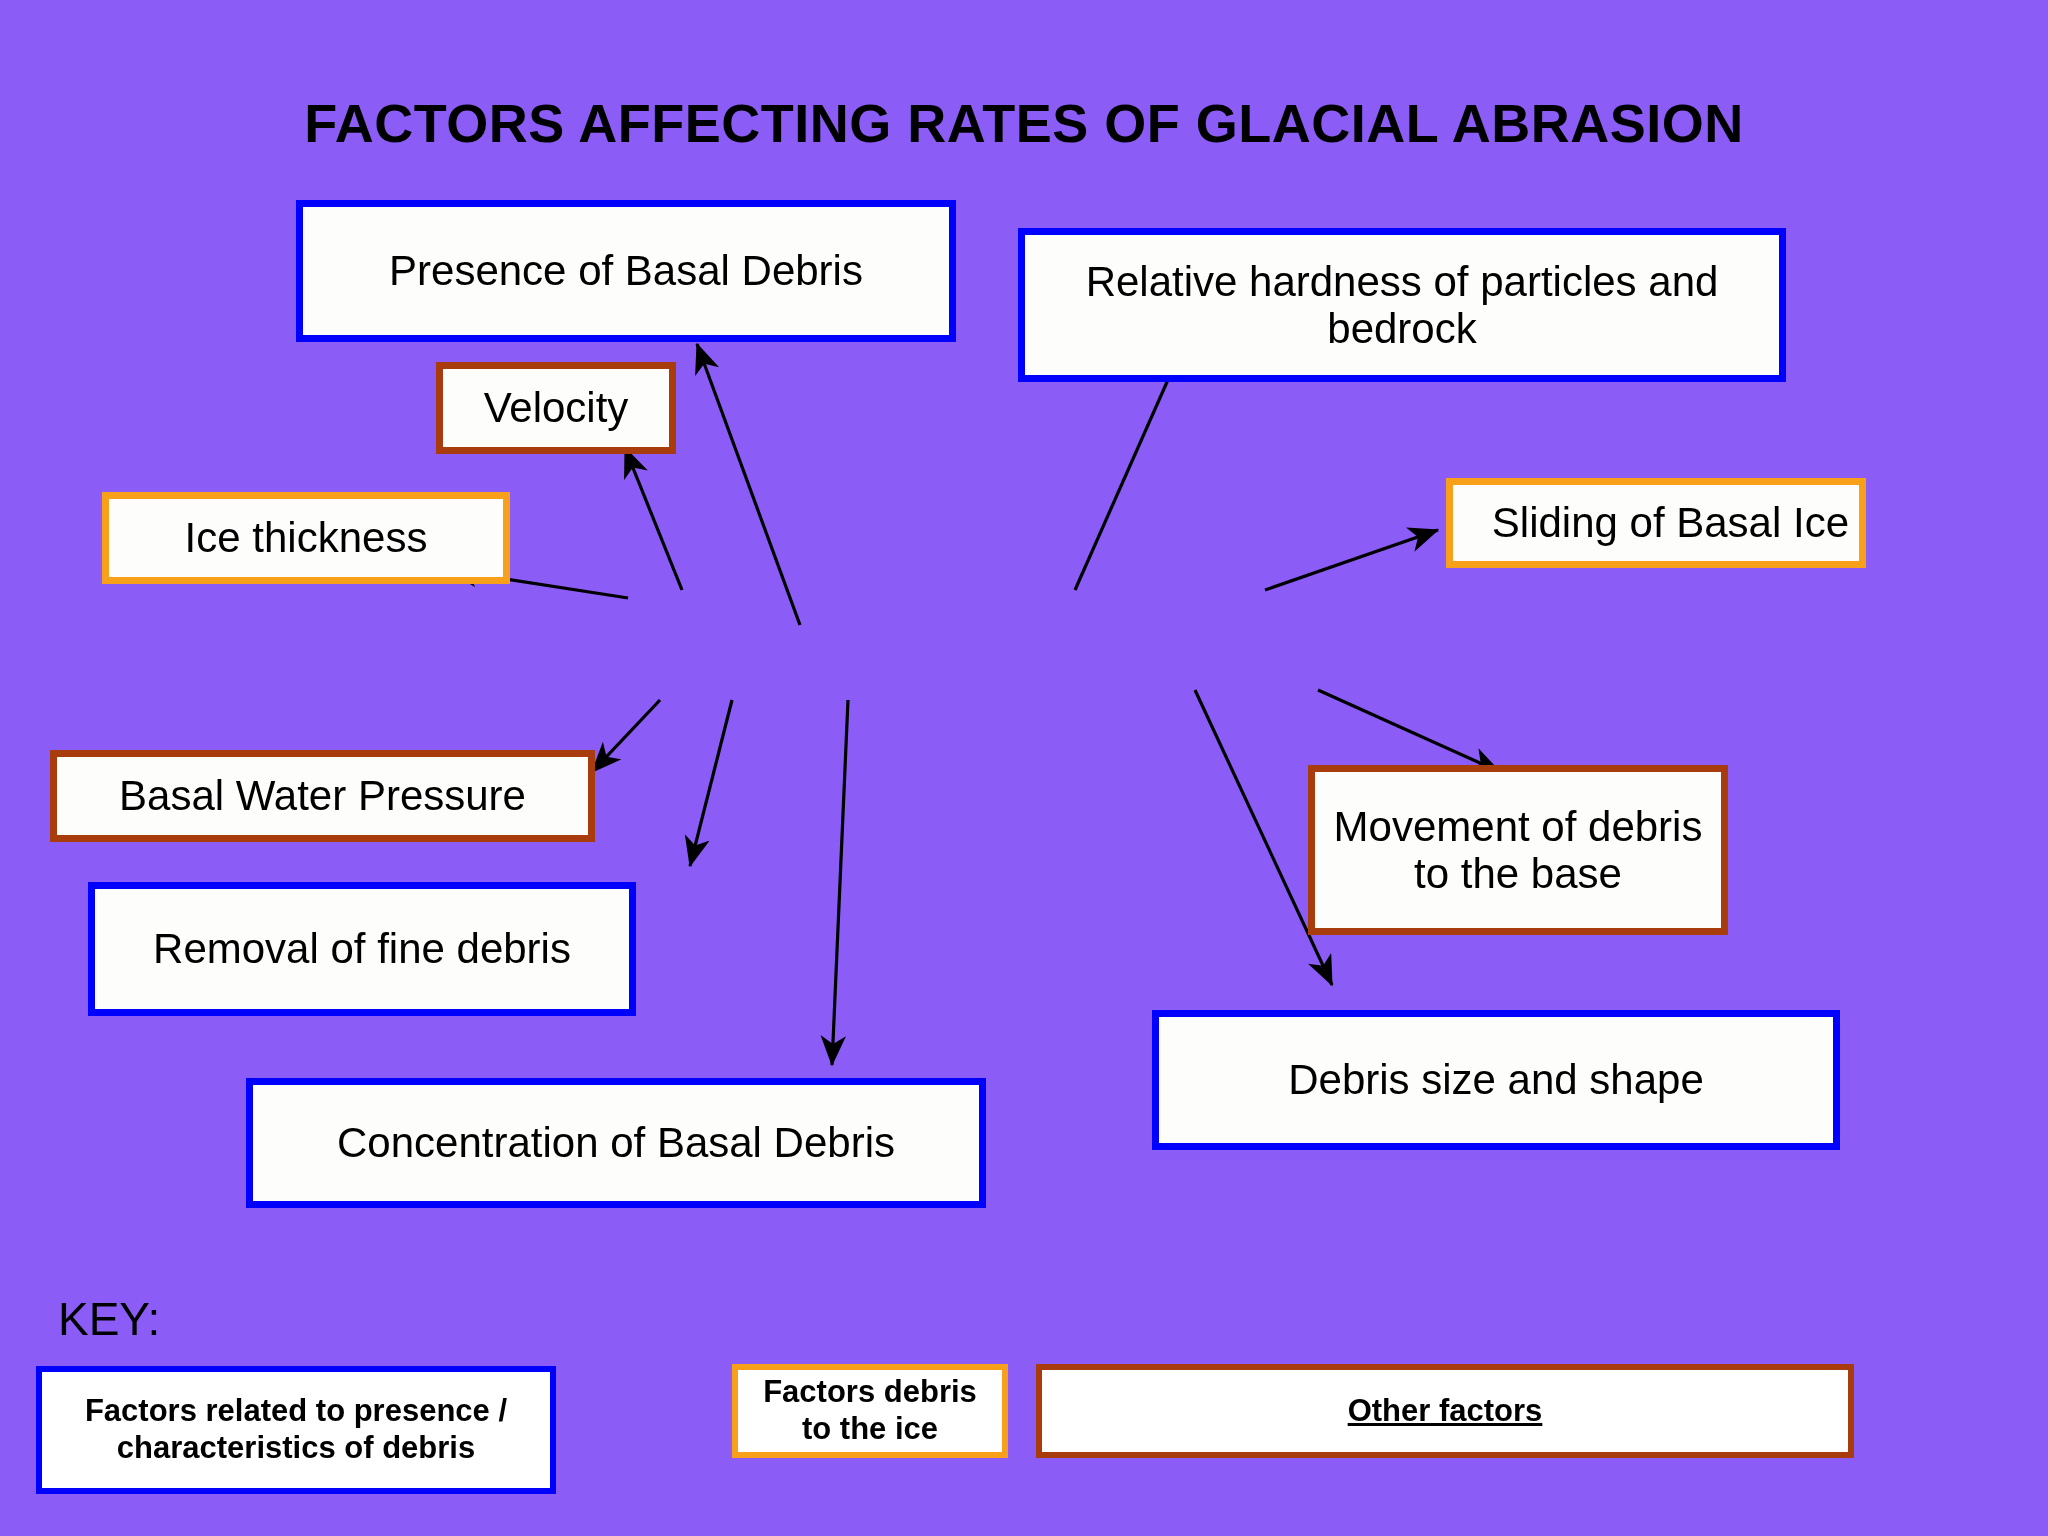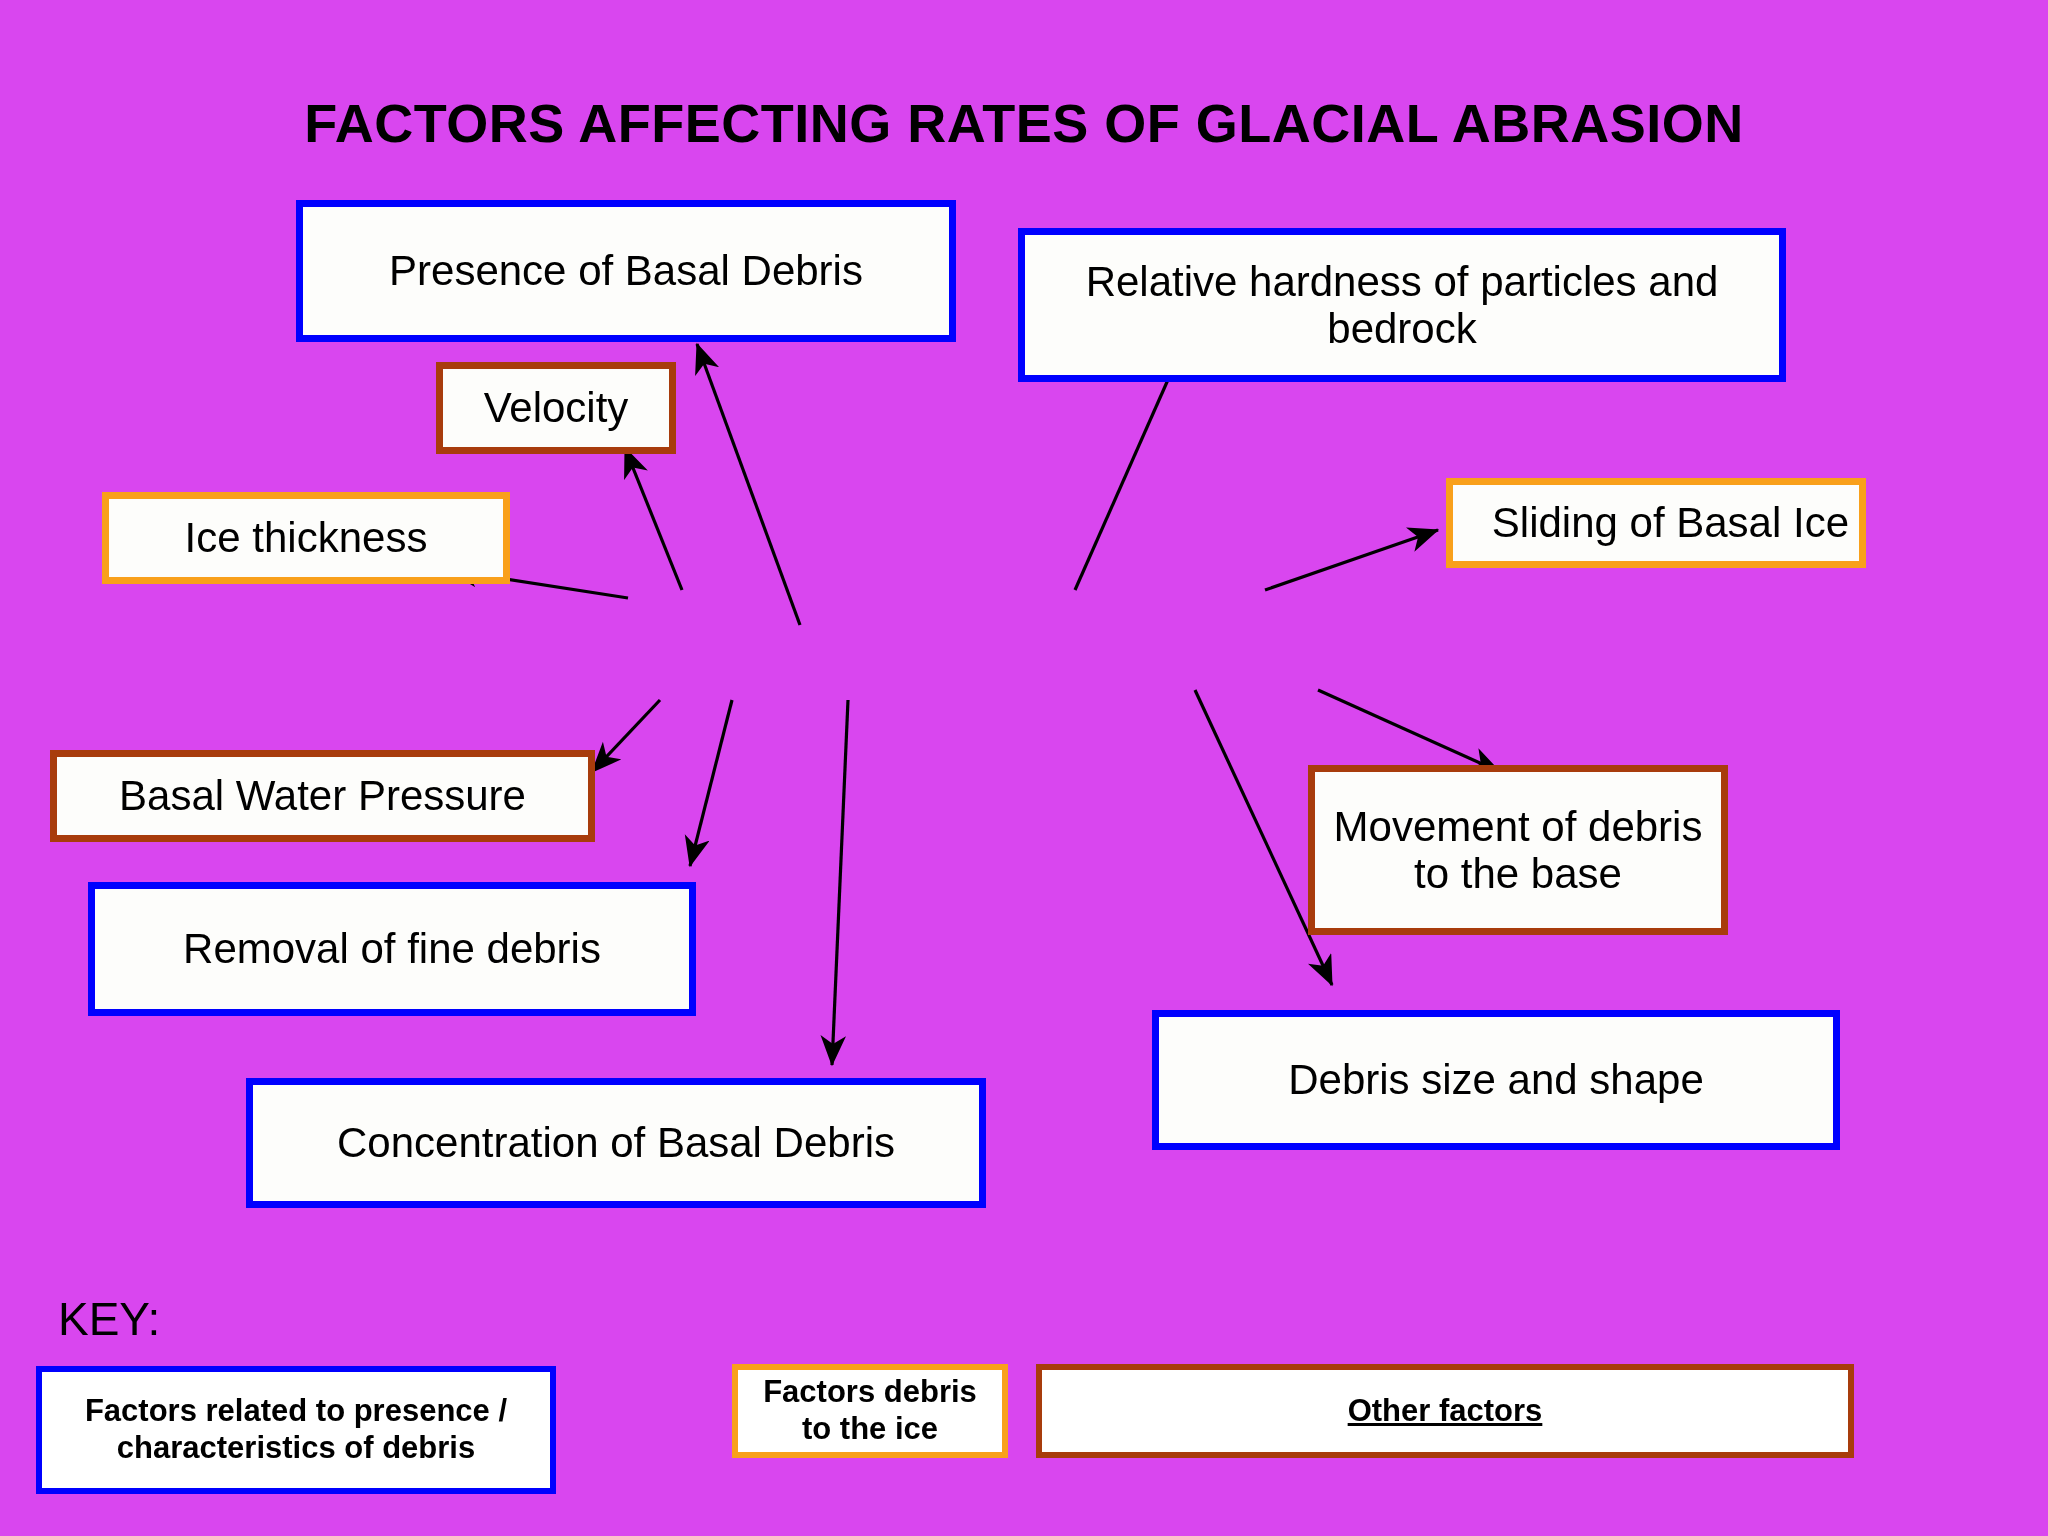--- a/index.html
+++ b/index.html
@@ -4,21 +4,21 @@
 <style>
   html, body {
     margin: 0;
     padding: 0;
     background: #ffffff;
   }
   #canvas {
     position: relative;
     width: 2048px;
     height: 1536px;
-    background: #d946ef;
+    background: #8b5cf6;
     font-family: "Liberation Sans", sans-serif;
     overflow: hidden;
   }
   #arrow-layer {
     position: absolute;
     left: 0;
     top: 0;
     width: 2048px;
     height: 1536px;
     pointer-events: none;
@@ -125,21 +125,21 @@
       </div>
       <div class="node orange" style="left: 1446px; top: 478px; width: 420px; height: 90px; justify-content: flex-end;">
         <span>Sliding of Basal Ice</span>
       </div>
       <div class="node brown" style="left: 50px; top: 750px; width: 545px; height: 92px;">
         <span>Basal Water Pressure</span>
       </div>
       <div class="node brown" style="left: 1308px; top: 765px; width: 420px; height: 170px;">
         <span>Movement of debris to the base</span>
       </div>
-      <div class="node blue" style="left: 88px; top: 882px; width: 608px; height: 134px;">
+      <div class="node blue" style="left: 88px; top: 882px; width: 548px; height: 134px;">
         <span>Removal of fine debris</span>
       </div>
       <div class="node blue" style="left: 1152px; top: 1010px; width: 688px; height: 140px;">
         <span>Debris size and shape</span>
       </div>
       <div class="node blue" style="left: 246px; top: 1078px; width: 740px; height: 130px;">
         <span>Concentration of Basal Debris</span>
       </div>
     </div>
 

